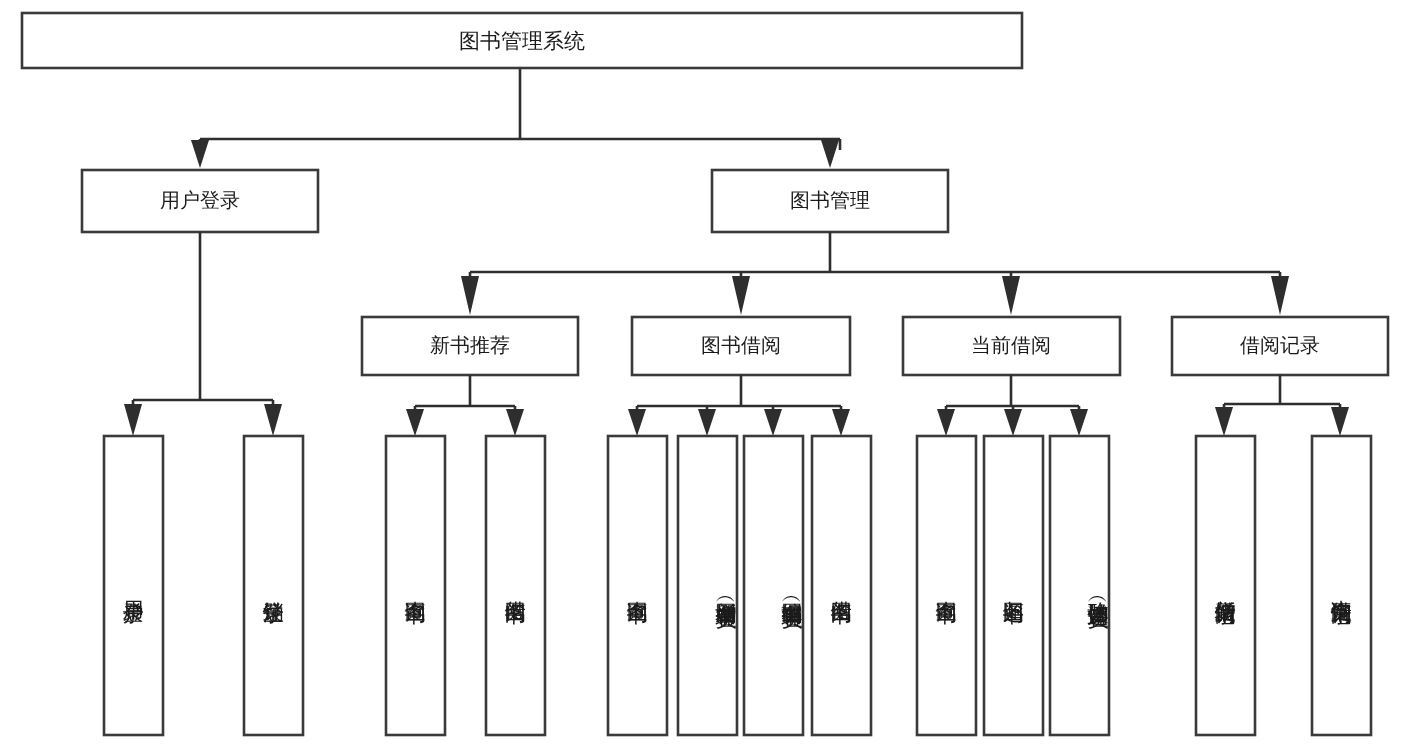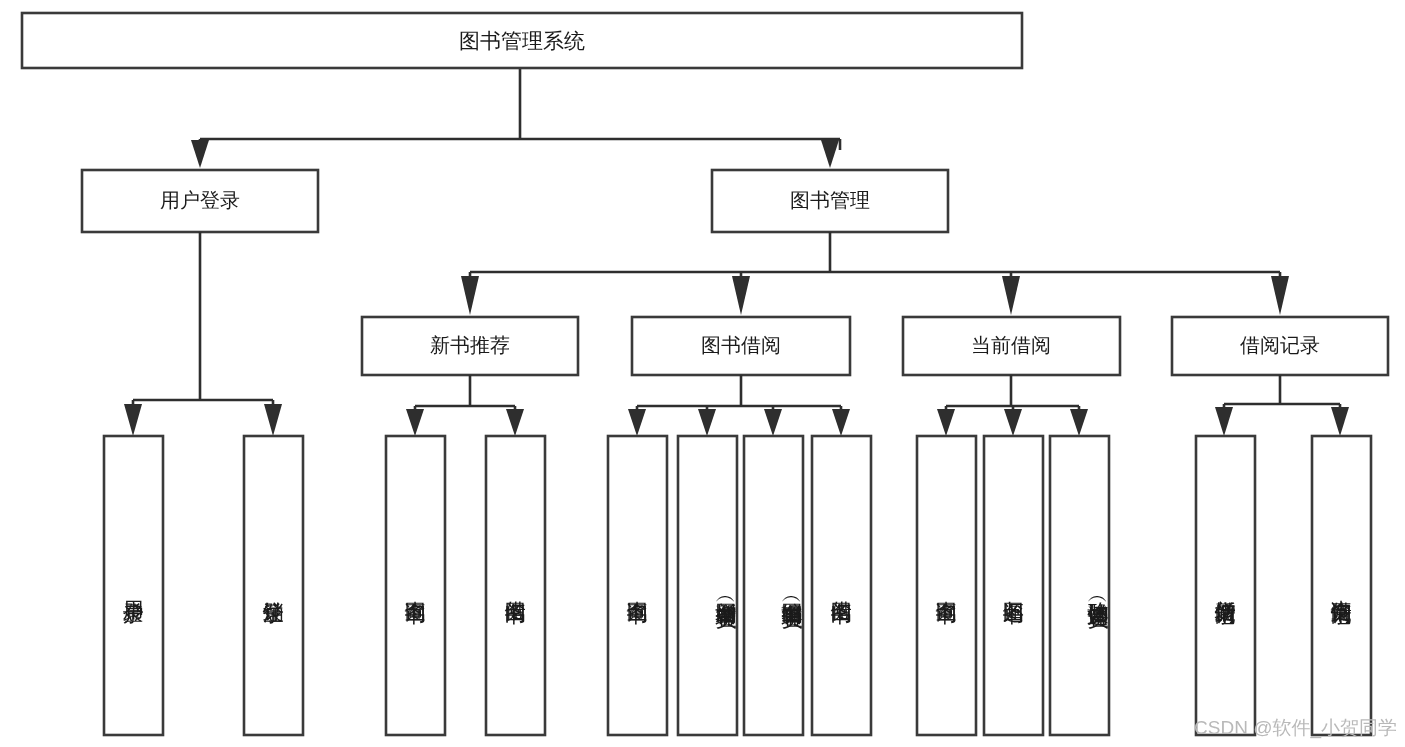--- a/index.html
+++ b/index.html
@@ -232,15 +232,14 @@
   <div class="leaf-label" style="left:744px; top:443px; width:59px; height:292px;">编辑图书（管理员）</div>
   <div class="leaf-label centered" style="left:812px; top:436px; width:59px; height:299px;">借阅图书</div>
 
   <div class="leaf-label centered" style="left:917px; top:436px; width:59px; height:299px;">查询图书</div>
   <div class="leaf-label centered" style="left:984px; top:436px; width:59px; height:299px;">归还图书</div>
   <div class="leaf-label" style="left:1050px; top:443px; width:59px; height:292px;">确认归还（管理员）</div>
 
   <div class="leaf-label centered" style="left:1196px; top:436px; width:59px; height:299px;">新增借阅记录</div>
   <div class="leaf-label centered" style="left:1312px; top:436px; width:59px; height:299px;">查询借阅记录</div>
 
-  <div class="watermark">CSDN @软件_小贺同学</div>
 
 </div>
 
 </body></html>

